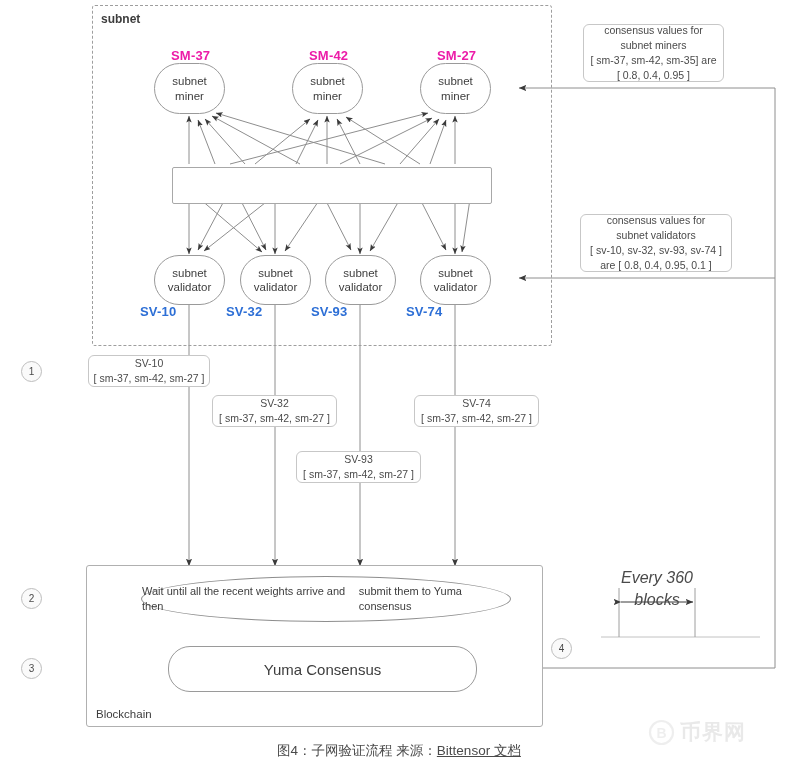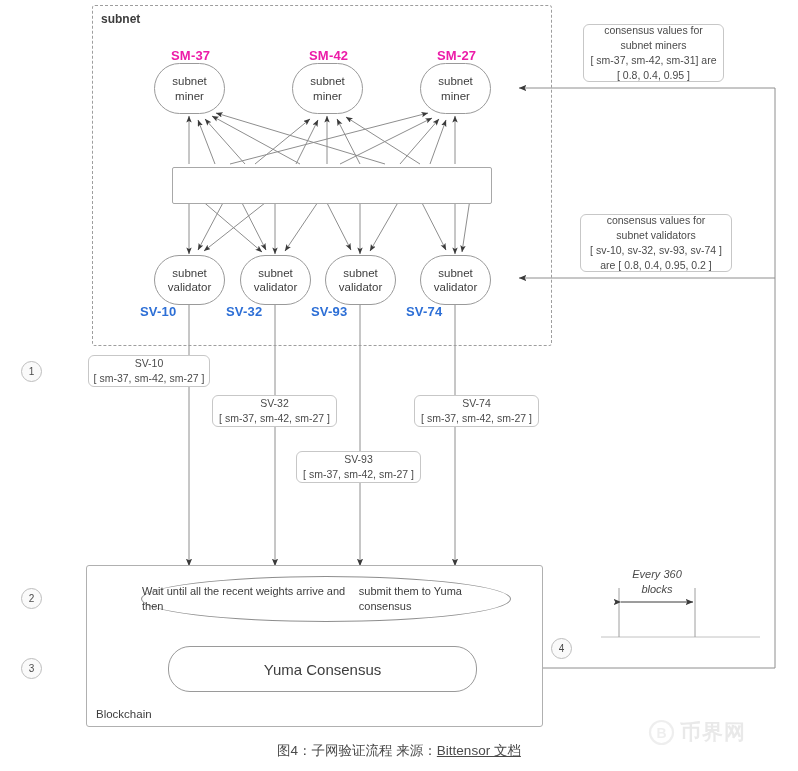--- a/index.html
+++ b/index.html
@@ -212,21 +212,21 @@
     color: #4a4a4a;
   }
 
   
   .blocks-label {
     position: absolute;
     left: 612px;
     top: 567px;
     width: 90px;
     text-align: center;
-    font-size: 11px;
+    font-size: 16px;
     font-style: italic;
     color: #4a4a4a;
     line-height: 1.35;
   }
   .blocks-label span { display: block; }
 
   
   .caption {
     position: absolute;
     left: 0;
@@ -371,29 +371,29 @@
 
   <div class="node stadium" style="left:420px; top:255px; width:71px; height:50px;">
     <span>subnet</span>
     <span>validator</span>
   </div>
   <div class="tag tag-validator" style="left:406px; top:304px;">SV-74</div>
 
   <div class="note" style="left:583px; top:24px; width:141px; height:58px;">
     <span>consensus values for</span>
     <span>subnet miners</span>
-    <span>[ sm-37, sm-42, sm-31] are</span>
+    <span>[ sm-37, sm-42, sm-35] are</span>
     <span>[ 0.8, 0.4, 0.95 ]</span>
   </div>
 
   <div class="note" style="left:580px; top:214px; width:152px; height:58px;">
     <span>consensus values for</span>
     <span>subnet validators</span>
     <span>[ sv-10, sv-32, sv-93, sv-74 ]</span>
-    <span>are [ 0.8, 0.4, 0.95, 0.2 ]</span>
+    <span>are [ 0.8, 0.4, 0.95, 0.1 ]</span>
   </div>
 
   <div class="weightbox" style="left:88px; top:355px; width:122px; height:32px;">
     <span>SV-10</span>
     <span>[ sm-37, sm-42, sm-27 ]</span>
   </div>
 
   <div class="weightbox" style="left:212px; top:395px; width:125px; height:32px;">
     <span>SV-32</span>
     <span>[ sm-37, sm-42, sm-27 ]</span>

